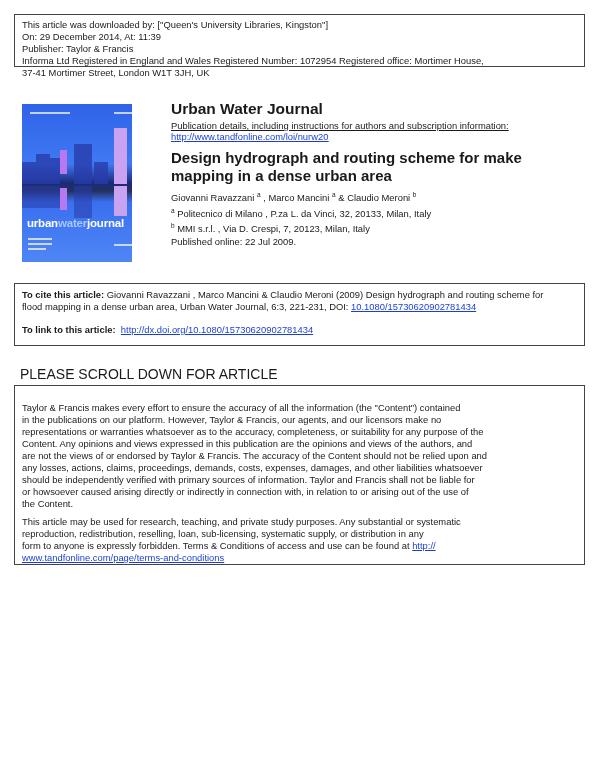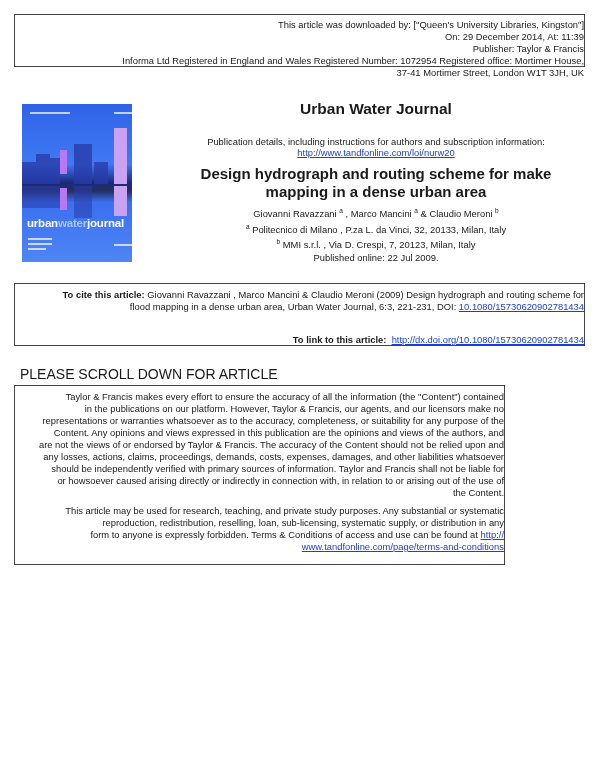--- a/index.html
+++ b/index.html
@@ -1,39 +1,39 @@
 <!DOCTYPE html>
 <html><head>
 <meta charset="utf-8">
 <style>
   html, body { margin:0; padding:0; background:#ffffff; }
   body { width:600px; height:782px; position:relative; overflow:hidden;
          font-family:"Liberation Sans", sans-serif; color:#1a1a1a; }
-  .box { position:absolute; border:1.5px solid #444; box-sizing:border-box; background:#fff;text-align:right; }
+  .box { position:absolute; border:1.5px solid #444; box-sizing:border-box; background:#fff; }
   .line { font-size:9.4px; line-height:12px; white-space:nowrap; }
   #top-box { left:14px; top:14px; width:571px; height:53px; padding:4px 0 0 7px; }
   #cover { position:absolute; left:22px; top:104px; width:110px; height:158px; overflow:hidden;
            background:linear-gradient(180deg,#2f63e8 0%,#3f79f2 38%,#1b2a7a 50%,#24305e 55%,#3a6ff0 62%,#4f86f5 100%); }
   .bld { position:absolute; background:rgba(40,60,170,0.8); }
   .bld.r { background:rgba(40,60,170,0.55); }
   .bld.pink { background:#b778f0; }
   #cover .logo { position:absolute; left:5px; top:113px; font-size:11.5px; font-weight:bold; color:#fff; letter-spacing:-0.2px; }
   #cover .logo span { color:#a9c6ff; }
   .tiny { position:absolute; background:rgba(255,255,255,0.7); height:1.5px; }
-  #info { position:absolute; left:171px; top:100px; width:410px;text-align:center; }
+  #info { position:absolute; left:171px; top:100px; width:410px; }
   #journal-title { font-size:15.5px; font-weight:bold; line-height:18px; }
-  #pub-details { font-size:9.4px; line-height:11px; margin-top:18px; }
+  #pub-details { font-size:9.4px; line-height:11px; margin-top:2px;text-decoration:underline; }
   a, .link { color:#1a3fd6; text-decoration:underline; }
   #article-title { font-size:15px; font-weight:bold; line-height:18px; margin-top:7px; }
   .meta { font-size:9.4px; line-height:12.5px; }
   .meta sup { font-size:6.5px; }
   #cite-box { left:14px; top:283px; width:571px; height:63px; padding:5px 0 0 7px; }
   #cite-box .line b { font-weight:bold; }
   #scroll-note { position:absolute; left:20px; top:366px; font-size:14px; }
-  #disc-box { left:14px; top:385px; width:491px; height:180px; padding:5px 0 0 7px; }
+  #disc-box { left:14px; top:385px; width:571px; height:180px; padding:16px 0 0 7px; }
   #disc-box p { margin:0 0 6px 0; }
 </style>
 </head>
 <body>
 
 <div id="top-box" class="box">
   <div class="line">This article was downloaded by: ["Queen's University Libraries, Kingston"]</div>
   <div class="line">On: 29 December 2014, At: 11:39</div>
   <div class="line">Publisher: Taylor &amp; Francis</div>
   <div class="line">Informa Ltd Registered in England and Wales Registered Number: 1072954 Registered office: Mortimer House,</div>
@@ -80,21 +80,21 @@
     <sup>b</sup>
   </div>
   <div class="meta"><sup>a</sup> <span>Politecnico di Milano , P.za L. da Vinci, 32, 20133, Milan, Italy</span></div>
   <div class="meta"><sup>b</sup> <span>MMI s.r.l. , Via D. Crespi, 7, 20123, Milan, Italy</span></div>
   <div class="meta">Published online: 22 Jul 2009.</div>
 </div>
 
 <div id="cite-box" class="box">
   <div class="line"><b>To cite this article:</b><span> Giovanni Ravazzani , Marco Mancini &amp; Claudio Meroni (2009) Design hydrograph and routing scheme for</span></div>
   <div class="line"><span>flood mapping in a dense urban area, Urban Water Journal, 6:3, 221-231, DOI: </span><a class="link">10.1080/15730620902781434</a></div>
-  <div class="line" style="margin-top:21px;"><b>To link to this article:</b>&nbsp;&nbsp;<a class="link">http://dx.doi.org/10.1080/15730620902781434</a></div>
+  <div class="line" style="margin-top:11px;"><b>To link to this article:</b>&nbsp;&nbsp;<a class="link">http://dx.doi.org/10.1080/15730620902781434</a></div>
 </div>
 
 <div id="scroll-note">PLEASE SCROLL DOWN FOR ARTICLE</div>
 
 <div id="disc-box" class="box">
   <p>
     <span class="line" style="display:block">Taylor &amp; Francis makes every effort to ensure the accuracy of all the information (the "Content") contained</span>
     <span class="line" style="display:block">in the publications on our platform. However, Taylor &amp; Francis, our agents, and our licensors make no</span>
     <span class="line" style="display:block">representations or warranties whatsoever as to the accuracy, completeness, or suitability for any purpose of the</span>
     <span class="line" style="display:block">Content. Any opinions and views expressed in this publication are the opinions and views of the authors, and</span>

